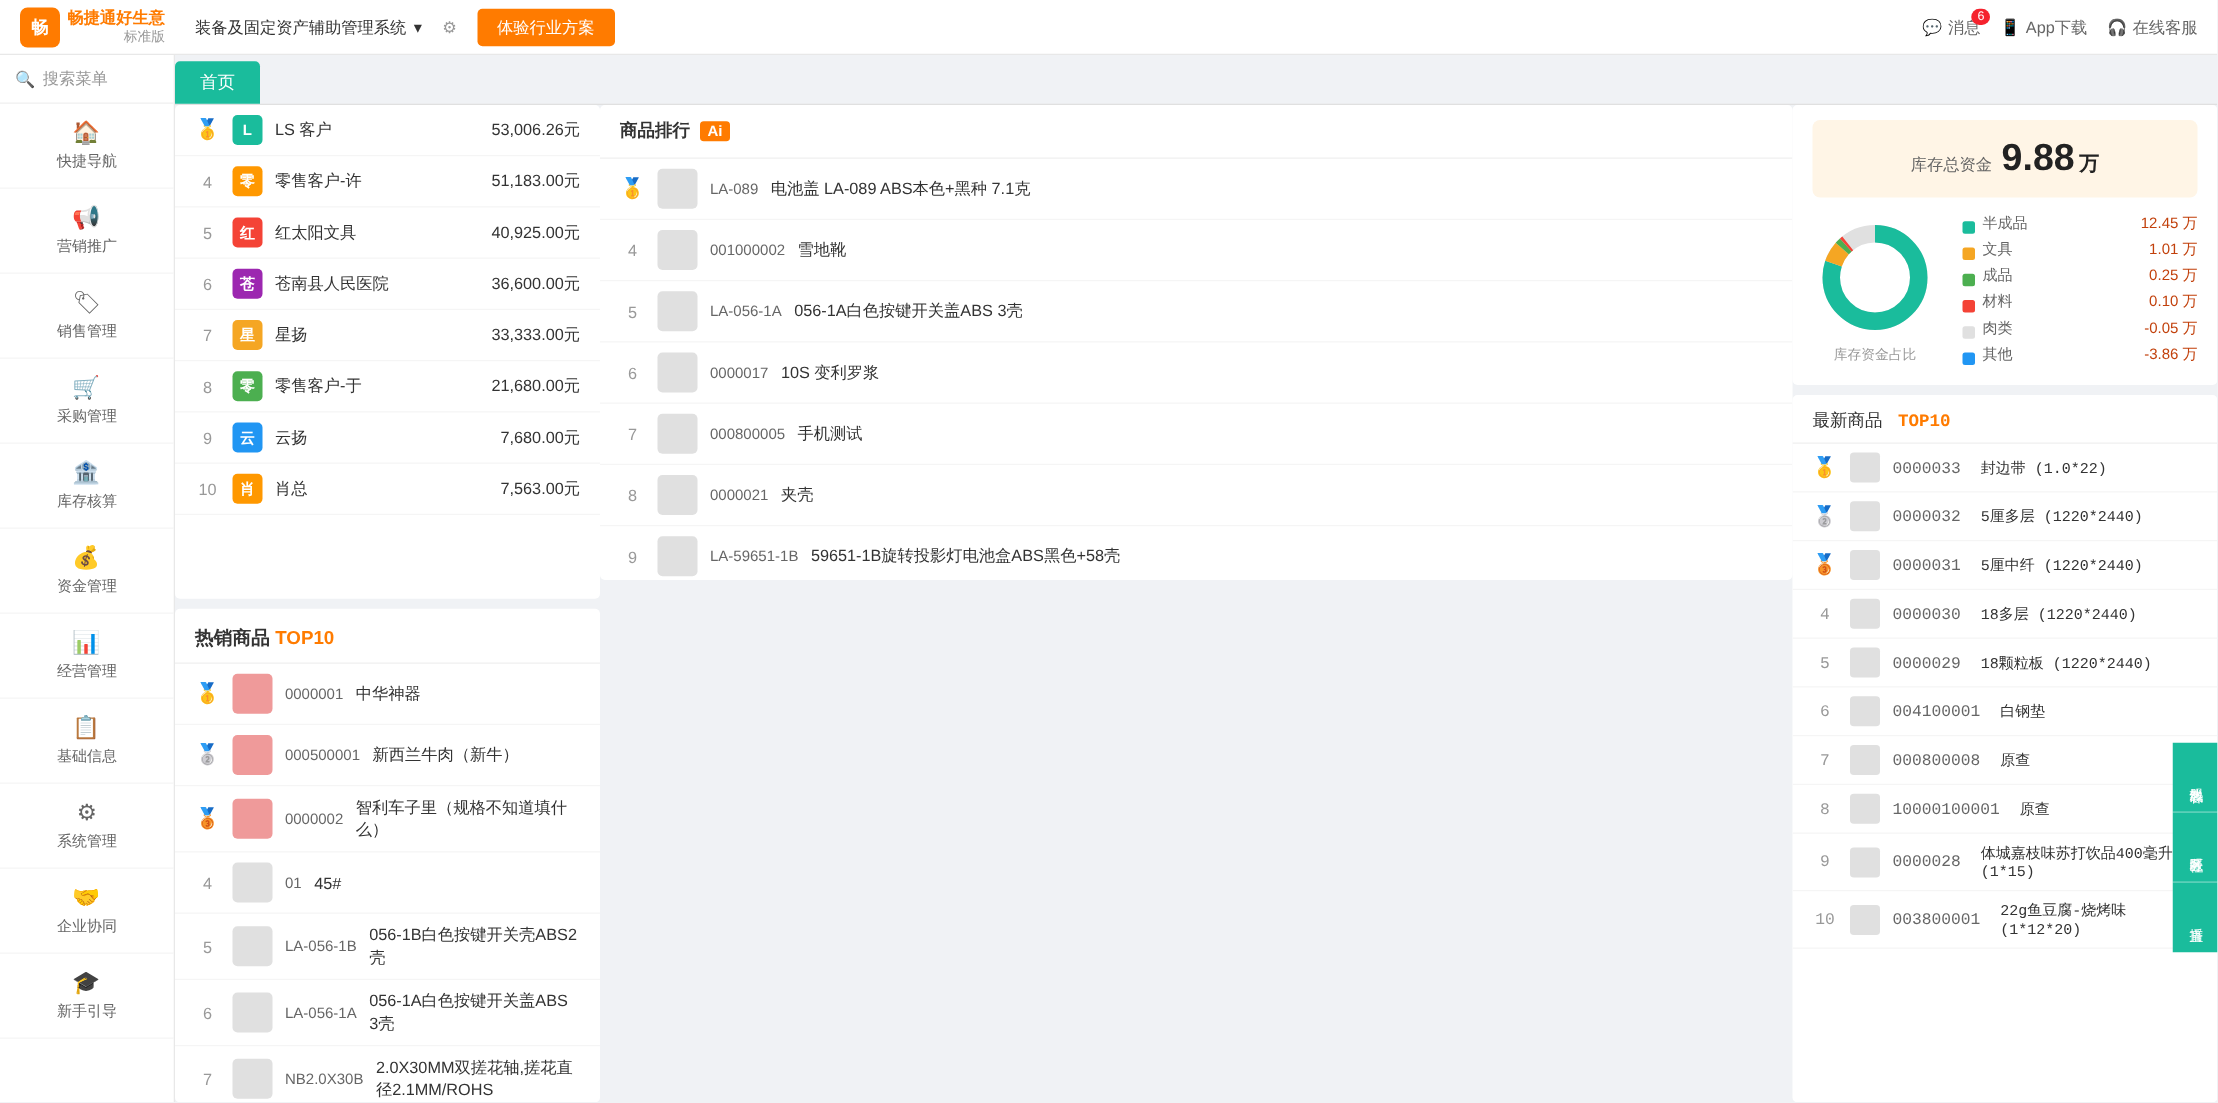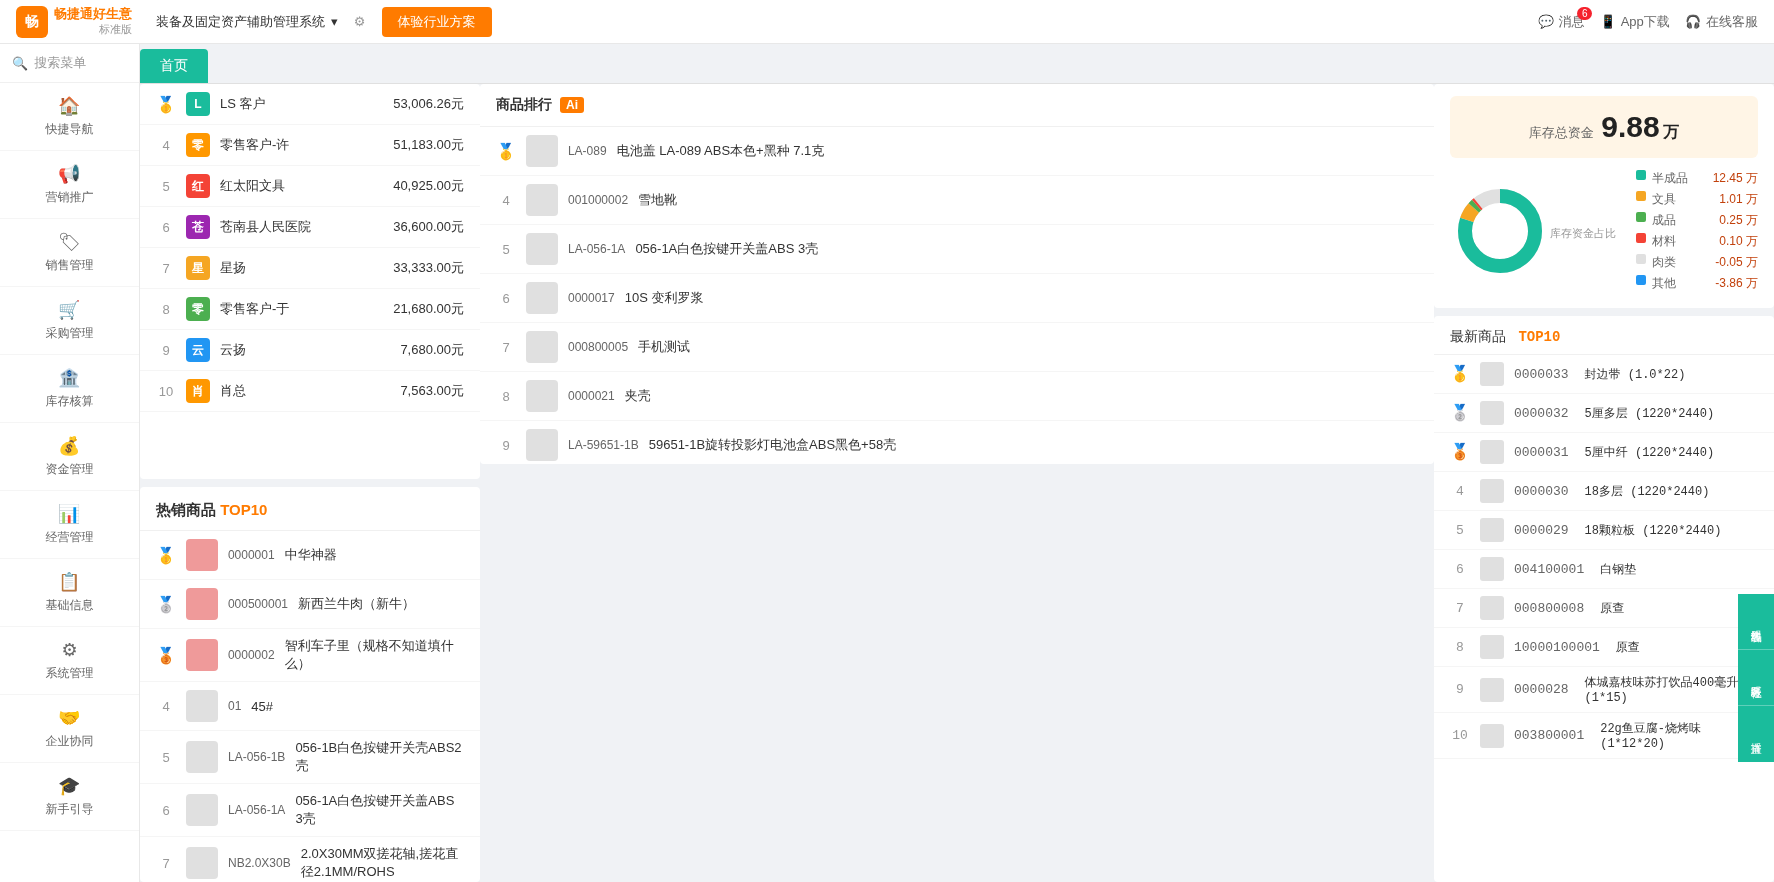--- a/index.html
+++ b/index.html
@@ -61,21 +61,21 @@
     .product-thumb { width: 32px; height: 32px; border-radius: 4px; background: #e0e0e0; display: flex; align-items: center; justify-content: center; overflow: hidden; flex-shrink: 0; }
     .product-code { font-size: 12px; color: #666; }
     .product-name { font-size: 13px; color: #333; flex: 1; }
     .donut-container { display: flex; align-items: center; padding: 0 16px 16px; gap: 20px; }
     .donut-chart { width: 100px; height: 100px; flex-shrink: 0; }
     .legend { display: flex; flex-direction: column; gap: 4px; flex: 1; }
     .legend-item { display: flex; align-items: center; justify-content: space-between; font-size: 12px; }
     .legend-dot { width: 10px; height: 10px; border-radius: 2px; margin-right: 6px; flex-shrink: 0; }
     .legend-name { flex: 1; color: #666; }
     .legend-value { color: #c2410c; font-weight: 500; }
-    .legend-left { display: flex; align-items: flex-start; }
+    .legend-left { display: flex; align-items: flex-end; }
 
     
     .section-title { padding: 12px 16px 8px; font-size: 14px; color: #333; border-bottom: 1px solid #f0f0f0; }
     .section-title .highlight { color: #ff7b00; font-weight: bold; margin-left: 4px; }
 
     
     .hot-products-panel { background: #fff; border-radius: 4px; overflow: hidden; flex: 1; }
     .hot-title { font-size: 15px; font-weight: bold; color: #333; padding: 14px 16px 10px; border-bottom: 1px solid #f0f0f0; }
     .hot-title .top10 { color: #ff7b00; }
 
@@ -377,21 +377,21 @@
 
         <div class="right-top-panel">
           <div style="padding:12px 16px;">
             <div style="background:#fff5e6; border-radius:6px; padding:14px 16px; text-align:center;">
               <span class="inv-label">库存总资金</span>
               <span class="inv-num-big">9.88</span>
               <span class="inv-wan">万</span>
             </div>
           </div>
           <div class="donut-container">
-            <div style="display:flex; align-items:center;">
+            <div style="display:flex; flex-direction:column; align-items:center;">
               <svg class="donut-chart" viewBox="0 0 100 100">
 
                 <circle cx="50" cy="50" r="35" fill="none" stroke="#e0e0e0" stroke-width="14"></circle>
 
                 <circle cx="50" cy="50" r="35" fill="none" stroke="#1abc9c" stroke-width="14" stroke-dasharray="176 44" stroke-dashoffset="0" transform="rotate(-90 50 50)"></circle>
 
                 <circle cx="50" cy="50" r="35" fill="none" stroke="#f5a623" stroke-width="14" stroke-dasharray="14 206" stroke-dashoffset="-176" transform="rotate(-90 50 50)"></circle>
 
                 <circle cx="50" cy="50" r="35" fill="none" stroke="#4caf50" stroke-width="14" stroke-dasharray="4 216" stroke-dashoffset="-190" transform="rotate(-90 50 50)"></circle>
 

